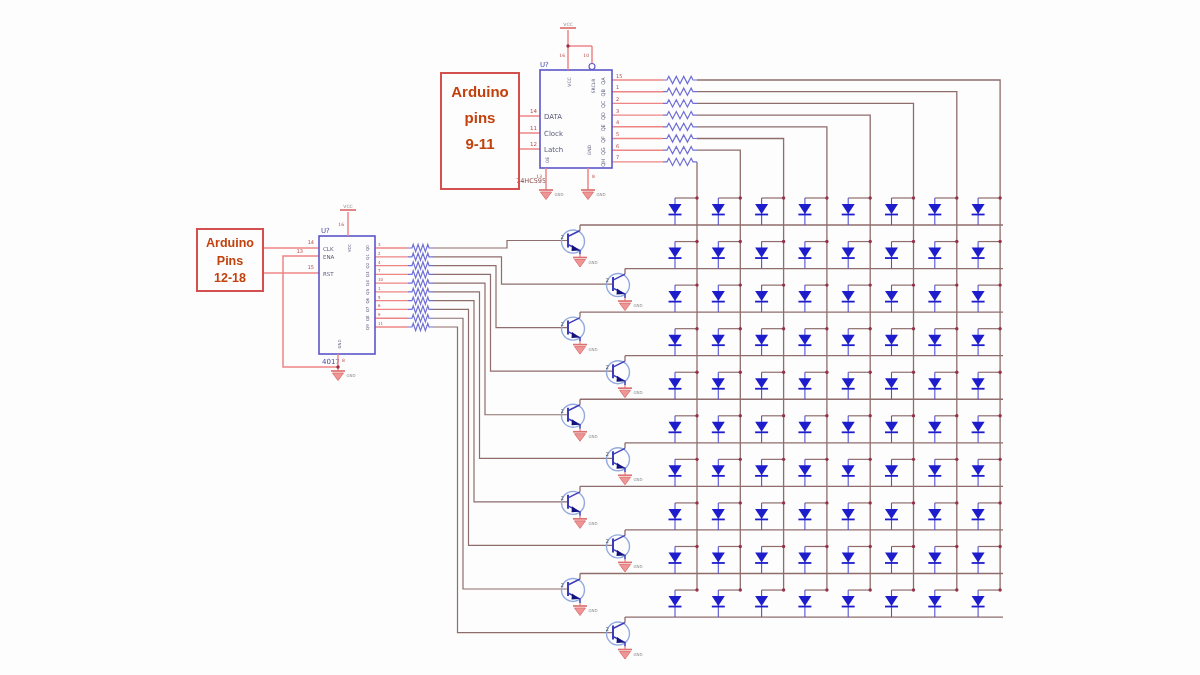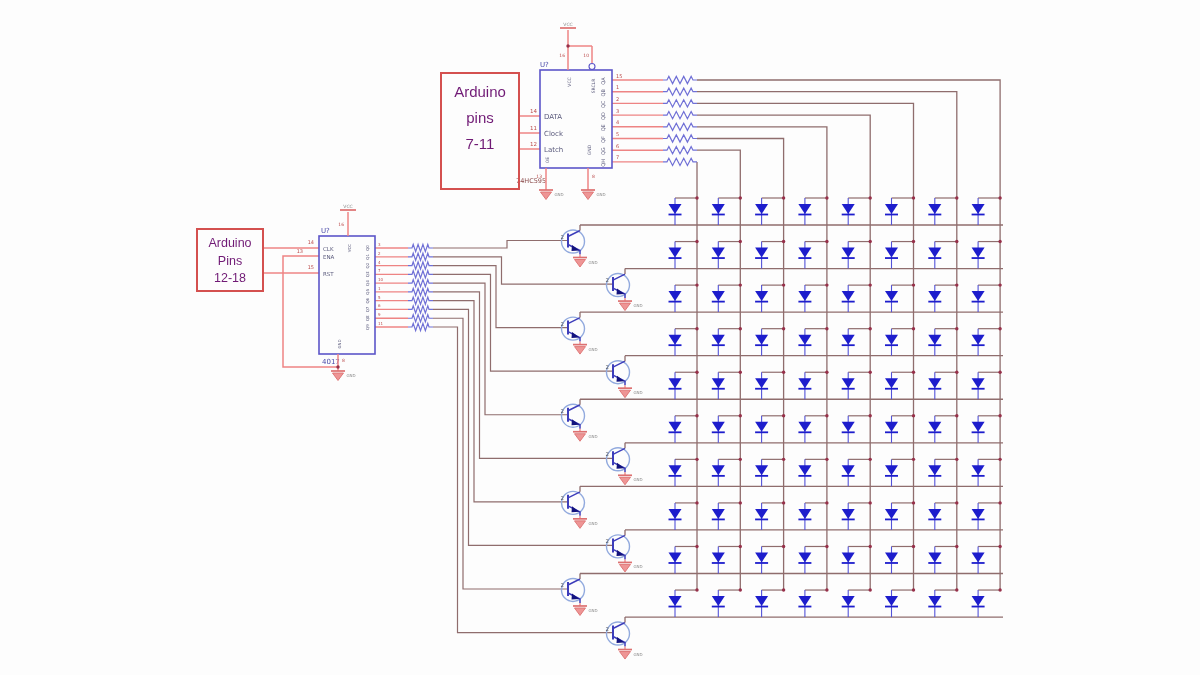--- a/index.html
+++ b/index.html
@@ -1,19 +1,19 @@
 <!DOCTYPE html>
 <html><head>
 <meta charset="utf-8">
 <style>
   html,body{margin:0;padding:0;background:#fdfdfd;width:1200px;height:675px;overflow:hidden;}
   #stage{position:relative;width:1200px;height:675px;background:#fdfdfd;font-family:"Liberation Sans",sans-serif;}
   #schematic{position:absolute;left:0;top:0;}
   svg text{font-family:"DejaVu Sans",sans-serif;}
-  .ardbox{position:absolute;border:2px solid #d4504f;box-sizing:border-box;display:flex;flex-direction:column;align-items:center;color:#701a75;font-weight:normal;background:rgba(255,255,255,0);}
+  .ardbox{position:absolute;border:2px solid #d4504f;box-sizing:border-box;display:flex;flex-direction:column;align-items:center;color:#c2410c;font-weight:bold;background:rgba(255,255,255,0);}
   .ardbox .l{line-height:1;}
   #box1{left:440px;top:72px;width:80px;height:118px;padding-top:10px;gap:11px;font-size:15px;}
   #box2{left:196px;top:228px;width:68px;height:64px;padding-top:7px;gap:5px;font-size:12.5px;}
 </style>
 </head>
 <body>
 
 <div id="stage">
   <svg id="schematic" width="1200" height="675" viewBox="0 0 1200 675">
       <g>
@@ -905,20 +905,20 @@
           <line x1="978.0999999999999" y1="590.04" x2="978.0999999999999" y2="617.04" stroke="#5252d8" stroke-width="1.1"></line>
           <polygon points="971.5999999999999,596.04 984.5999999999999,596.04 978.0999999999999,606.04" fill="#1d1dcc" stroke="none" stroke-width="0.9"></polygon>
           <line x1="971.5999999999999" y1="606.54" x2="984.5999999999999" y2="606.54" stroke="#1d1dcc" stroke-width="1.8"></line>
         </g>
       </g>
     </svg>
 
   <div id="box1" class="ardbox">
     <span class="l">Arduino</span>
     <span class="l">pins</span>
-    <span class="l">7-11</span>
+    <span class="l">9-11</span>
   </div>
   <div id="box2" class="ardbox">
     <span class="l">Arduino</span>
     <span class="l">Pins</span>
     <span class="l">12-18</span>
   </div>
 </div>
 
 </body></html>

